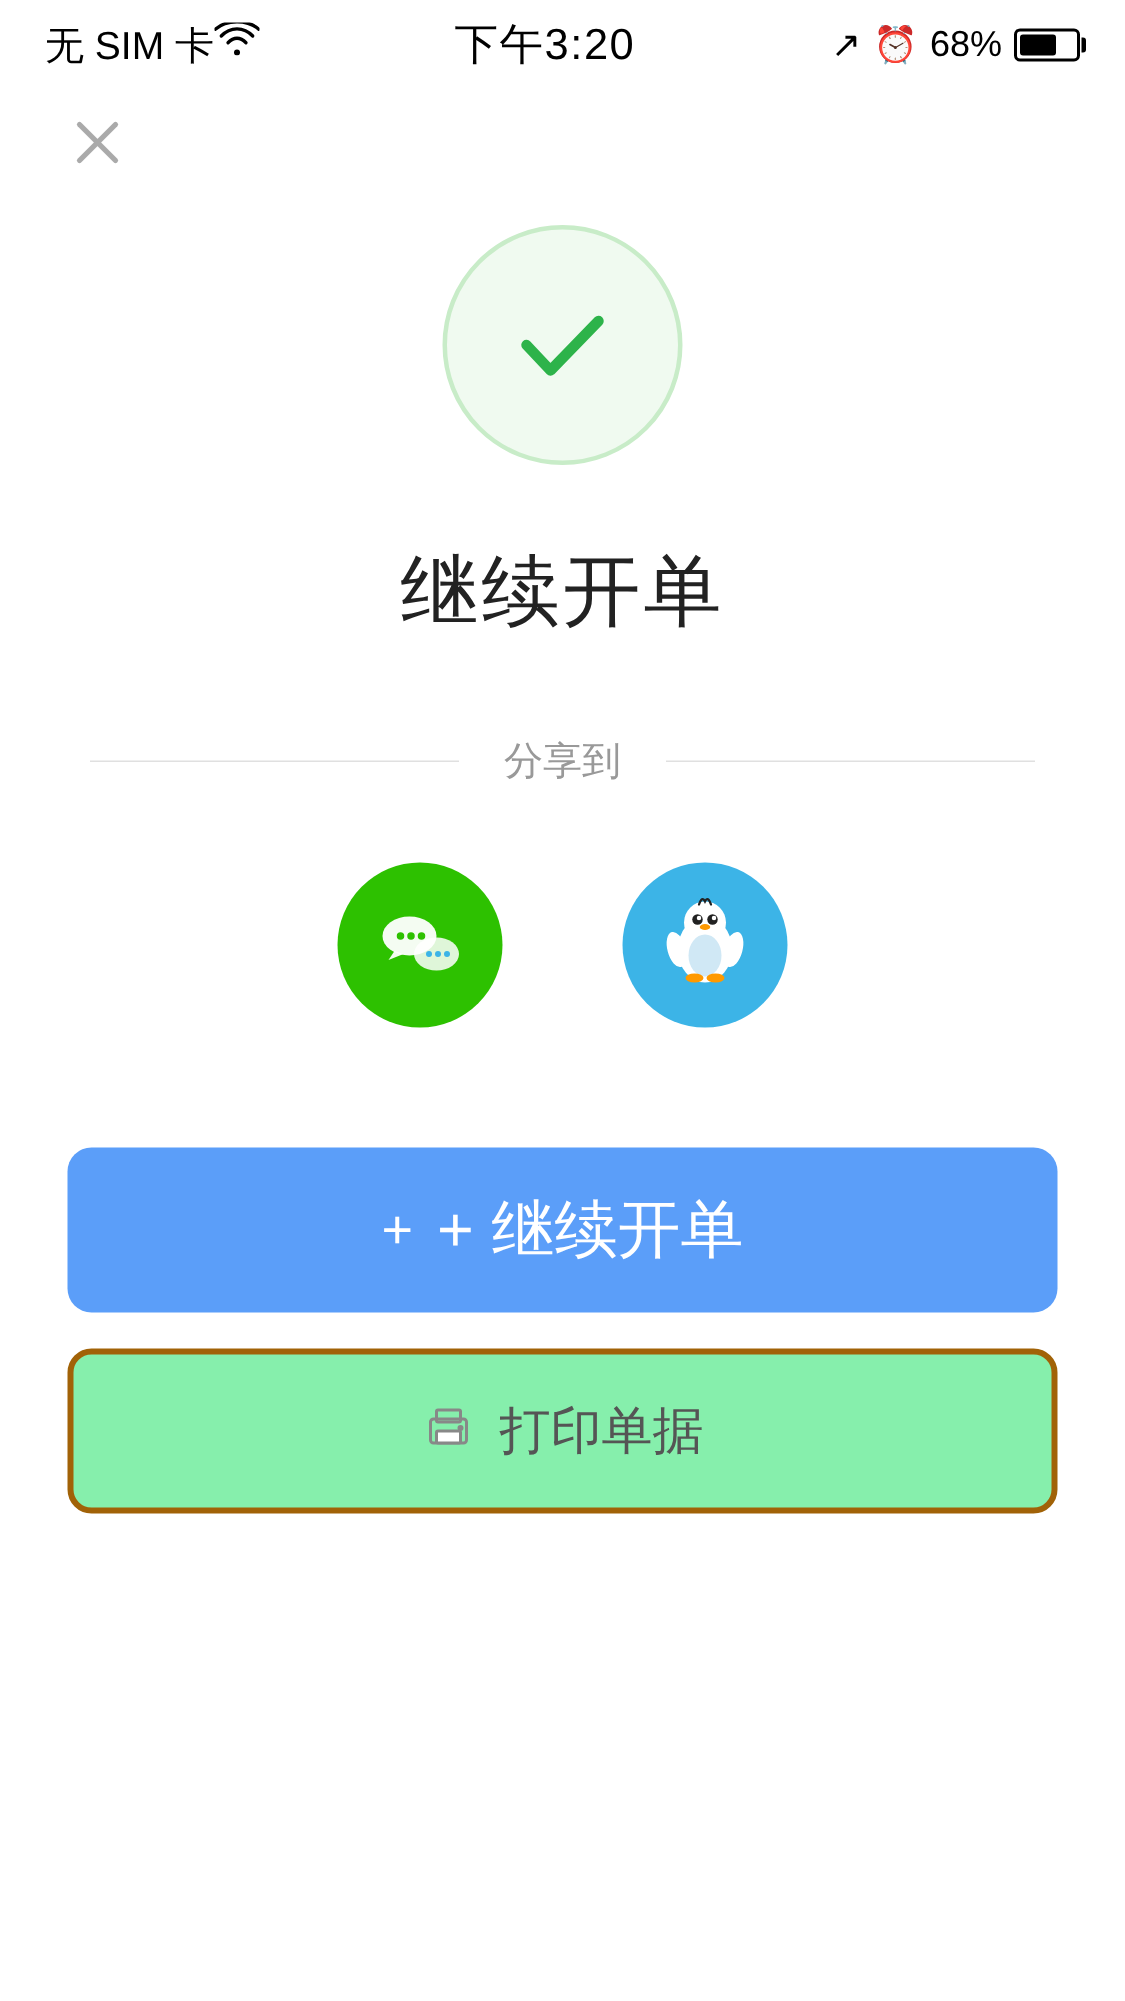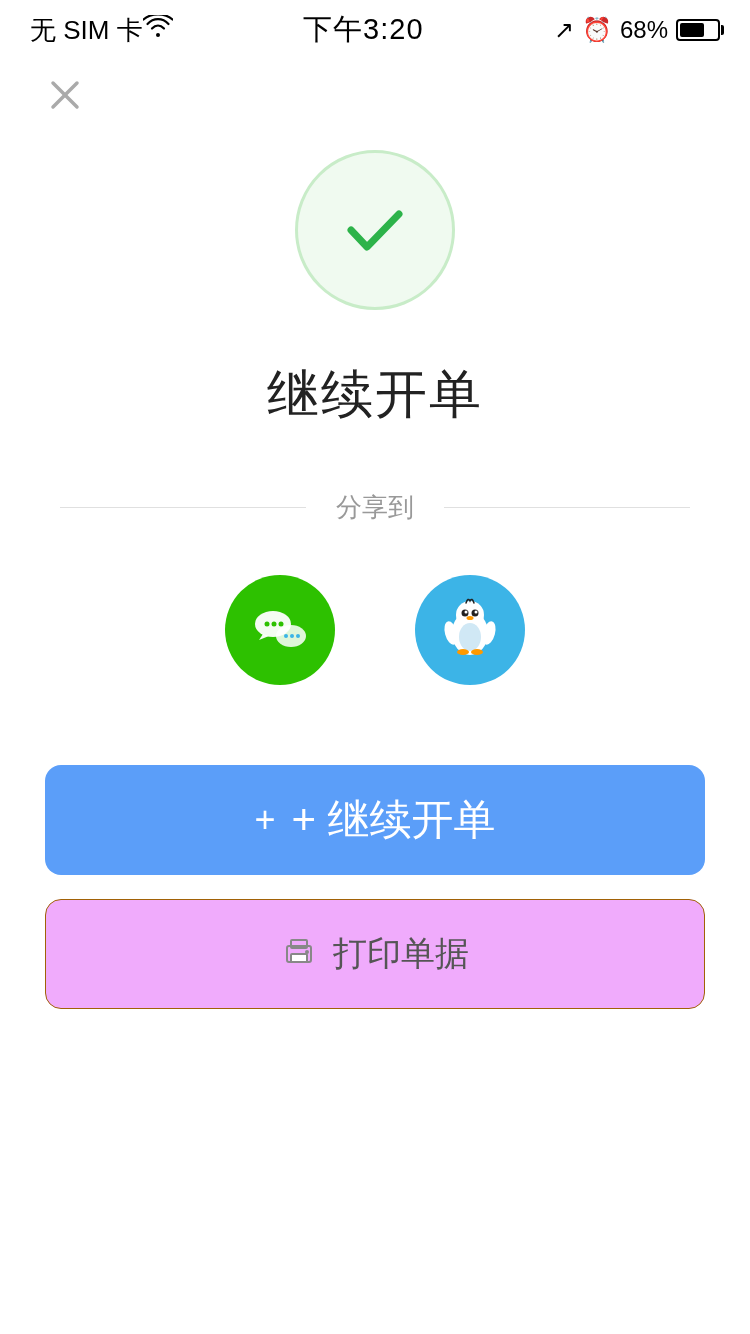--- a/index.html
+++ b/index.html
@@ -208,23 +208,23 @@
       border: none;
     }
 
     .action-btn-primary {
       background: #5b9ef9;
       color: #fff;
       font-weight: 400;
     }
 
     .action-btn-secondary {
-      background: #f0abfc;
+      background: #86efac;
       color: #555;
-      border: 1px solid #a16207;
+      border: 4px solid #a16207;
     }
   </style>
 </head>
 <body>
 
 <div class="status-bar">
   <div class="status-left">
     <span>无 SIM 卡</span>
     <span>
       <svg width="30" height="22" viewBox="0 0 30 22" fill="none">

